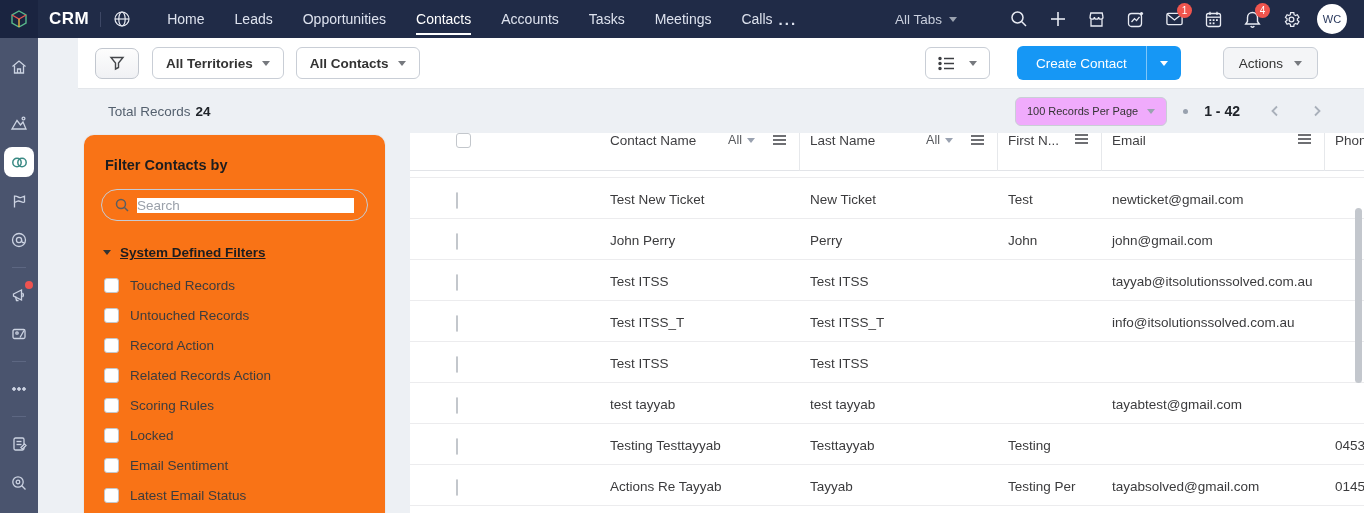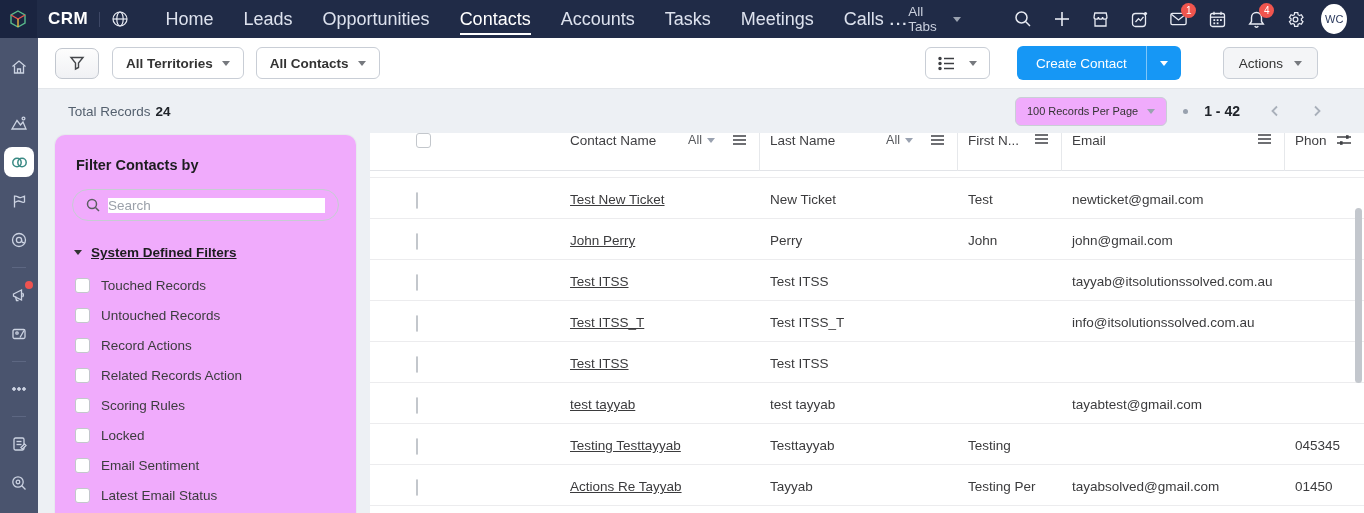--- a/index.html
+++ b/index.html
@@ -5,34 +5,34 @@
   * { margin:0; padding:0; box-sizing:border-box; }
   body { font-family:"Liberation Sans", sans-serif; background:#fff; }
   .app { width:1364px; height:513px; overflow:hidden; display:flex; flex-direction:column; background:#edf0f4; }
 
   
   .topbar { height:38px; background:#202b47; display:flex; align-items:center; flex:0 0 38px; }
   .logo-box { width:38px; height:38px; background:#1a2440; display:flex; align-items:center; justify-content:center; }
   .brand { color:#fff; font-size:17px; font-weight:bold; letter-spacing:.5px; margin-left:11px; }
   .tb-divider { width:1px; height:15px; background:#3d4765; margin:0 11px; }
   .topnav { display:flex; align-items:center; gap:30px; margin-left:36px; height:38px; }
-  .topnav-item { color:#dde2ee; font-size:18px; height:38px; display:flex; align-items:center; position:relative; cursor:pointer; text-decoration:none; }
+  .topnav-item { color:#dde2ee; font-size:14px; height:38px; display:flex; align-items:center; position:relative; cursor:pointer; text-decoration:none; }
   .topnav-item.active { color:#fff; }
   .topnav-item.active::after { content:""; position:absolute; left:0; right:0; bottom:3px; height:2px; background:#fff; }
   .more-tabs { color:#dde2ee; font-size:15px; letter-spacing:2px; font-weight:bold; margin-left:6px; cursor:pointer; }
   .topbar-right { margin-left:auto; display:flex; align-items:center; padding-right:17px; }
   .all-tabs { color:#c9cfdd; font-size:13.5px; display:flex; align-items:center; gap:7px; margin-right:52px; cursor:pointer; }
   .tb-icons { display:flex; align-items:center; gap:20px; }
   .tb-icon { position:relative; width:19px; height:19px; display:flex; align-items:center; justify-content:center; cursor:pointer; }
   .tb-icon svg { stroke:#e8ebf3; }
   .badge { position:absolute; top:-7px; right:-8px; min-width:15px; height:15px; border-radius:8px; background:#f0554e; color:#fff; font-size:10px; display:flex; align-items:center; justify-content:center; padding:0 4px; }
   .avatar { width:30px; height:30px; border-radius:50%; background:#fff; color:#2b3a5e; font-size:11px; font-weight:normal; display:flex; align-items:center; justify-content:center; margin-left:16px; cursor:pointer; }
 
   
-  .shell { display:flex; flex:1; min-height:0; }
+  .shell { display:flex; flex:1; min-height:0;gap:40px; }
   .sidebar { width:38px; background:#4a546e; display:flex; flex-direction:column; align-items:center; padding-top:14px; flex:0 0 38px; }
   .sb-item { width:30px; height:30px; margin-bottom:9px; display:flex; align-items:center; justify-content:center; position:relative; border-radius:8px; cursor:pointer; }
   .sb-item svg { stroke:#ccd3e2; }
   .sb-item.active { background:#fff; }
   .sb-item.active svg { stroke:#3a8a84; }
   .sb-gap { height:17px; }
   .sb-divider { width:14px; height:1px; background:#5d6782; margin:3px 0 12px 0; }
   .sb-dot { position:absolute; top:1px; right:1px; width:8px; height:8px; border-radius:50%; background:#ef5350; }
 
   .main { flex:1; display:flex; flex-direction:column; min-width:0; background:#edf0f4; }
@@ -60,21 +60,21 @@
   .records-right { margin-left:auto; display:flex; align-items:center; }
   .perpage { height:29px; background:#f0abfc; border:1px solid #c9ced6; border-radius:6px; display:flex; align-items:center; gap:9px; padding:0 11px; font-size:11px; color:#333; cursor:pointer; }
   .sep-dot { width:5px; height:5px; border-radius:50%; background:#98a1ae; margin:0 16px; }
   .range { font-size:14px; font-weight:bold; color:#20242a; }
   .pg-btn { margin-left:28px; cursor:pointer; display:flex; align-items:center; }
   .pg-btn svg { stroke:#a9b0ba; }
 
   
   .content { flex:1; position:relative; min-height:0; }
 
-  .filter-card { position:absolute; left:17px; top:2px; bottom:0; width:301px; background:#f0abfc; border-radius:10px 10px 0 0; padding:20px 17px; box-shadow:0 0 0 1px #e7eaee; overflow:hidden; }
+  .filter-card { position:absolute; left:6px; top:2px; bottom:0; width:301px; background:#f97316; border-radius:10px 10px 0 0; padding:20px 17px; box-shadow:0 0 0 1px #e7eaee; overflow:hidden; }
   .fc-title { font-size:14.5px; font-weight:bold; color:#1d1d1f; margin:2px 0 16px 4px; }
   .fc-search { height:32px; border:1px solid #c6cbd3; border-radius:16px; display:flex; align-items:center; gap:8px; padding:0 13px; }
   .fc-search input { border:none; outline:none; flex:1; font-size:13.5px; color:#333; font-family:"Liberation Sans",sans-serif; }
   .fc-search input::placeholder { color:#9ba1aa; }
   .fc-section { display:flex; align-items:center; gap:9px; margin:24px 0 10px 2px; cursor:pointer; }
   .fc-section .lbl { font-size:13.5px; font-weight:bold; color:#1d1d1f;text-decoration:underline; }
   .fc-item { display:flex; align-items:center; gap:11px; height:30px; padding-left:3px; }
   .cb { width:15px; height:15px; border:1.5px solid #c3c7cc; border-radius:3px; background:#fff; flex:0 0 15px; cursor:pointer; }
   .fc-item .lbl { font-size:13.5px; color:#3c3c3e; }
 
@@ -90,21 +90,21 @@
   .all-dd { display:flex; align-items:center; gap:5px; font-size:12.5px; color:#56585c; cursor:pointer; }
   .ham { cursor:pointer; display:flex; }
   .ham svg { stroke:#4a4c50; }
   .cols-icon { margin-left:auto; cursor:pointer; display:flex; }
   .cols-icon svg { stroke:#3f4145; }
 
   .row-strip { height:7px; border-bottom:1px solid #ececee; background:#fff; }
   .trow { border-bottom:1px solid #ececee; background:#fff; min-height:39px; }
   .td { font-size:13.5px; color:#3b3b3d; padding:12px 10px 7px 10px; line-height:20px; overflow:hidden; }
   .td-check { padding-left:46px; padding-top:13px; }
-  .td-contact { padding-left:130px; white-space:nowrap;text-decoration:underline; }
+  .td-contact { padding-left:130px; white-space:nowrap; }
   .td-email { word-break:break-all; }
 
   .vscroll { position:absolute; right:2px; top:75px; width:7px; height:175px; background:#c3c7cd; border-radius:4px; cursor:pointer; }
 </style>
 </head>
 <body>
 
 <div class="app">
 
   <div class="topbar">
@@ -397,21 +397,21 @@
                 <span class="lbl">Touched Records</span>
               </div>
 
               <div class="fc-item">
                 <span class="cb"></span>
                 <span class="lbl">Untouched Records</span>
               </div>
 
               <div class="fc-item">
                 <span class="cb"></span>
-                <span class="lbl">Record Actions</span>
+                <span class="lbl">Record Action</span>
               </div>
 
               <div class="fc-item">
                 <span class="cb"></span>
                 <span class="lbl">Related Records Action</span>
               </div>
 
               <div class="fc-item">
                 <span class="cb"></span>
                 <span class="lbl">Scoring Rules</span>

